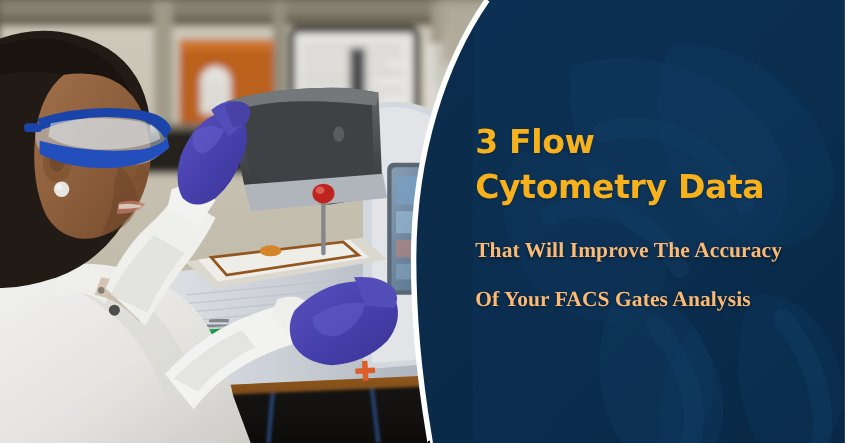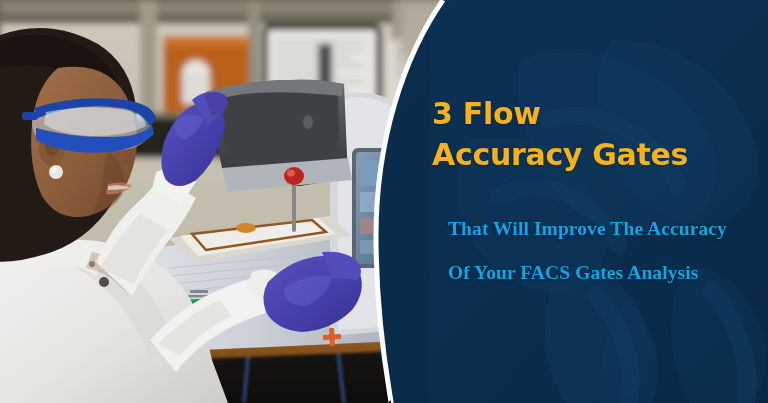--- a/index.html
+++ b/index.html
@@ -33,22 +33,22 @@
     color:#f6b11c;
     margin:0 0 16px 0;
     text-shadow:0 1px 2px rgba(0,0,0,.25);
   }
   .title span{display:block;}
   .sub{
     font-family:"Liberation Serif", serif;
     font-weight:bold;
     font-size:19.5px;
     line-height:44px;
-    color:#0ea5e9;
-    margin:16px;
+    color:#fdba74;
+    margin:0;
     text-shadow:0 1px 3px rgba(0,0,0,.45);
     letter-spacing:.1px;
   }
   .sub span{display:block;}
 </style>
 </head>
 <body>
 
 <div class="banner">
 
@@ -324,21 +324,21 @@
         <rect x="370" y="0" width="60" height="403" fill="#061f38" opacity=".25"></rect>
       </g>
 
       <path d="M443 0 C404 56 376 140 376 236 C376 330 392 403 391 403" fill="none" stroke="#ffffff" stroke-width="5" stroke-linecap="butt"></path>
     </svg>
   </div>
 
   <div class="copy">
     <h1 class="title">
       <span>3 Flow</span>
-      <span>Accuracy Gates</span>
+      <span>Cytometry Data</span>
     </h1>
     <p class="sub">
       <span>That Will Improve The Accuracy</span>
       <span>Of Your FACS Gates Analysis</span>
     </p>
   </div>
 
 </div>
 
 </body></html>

